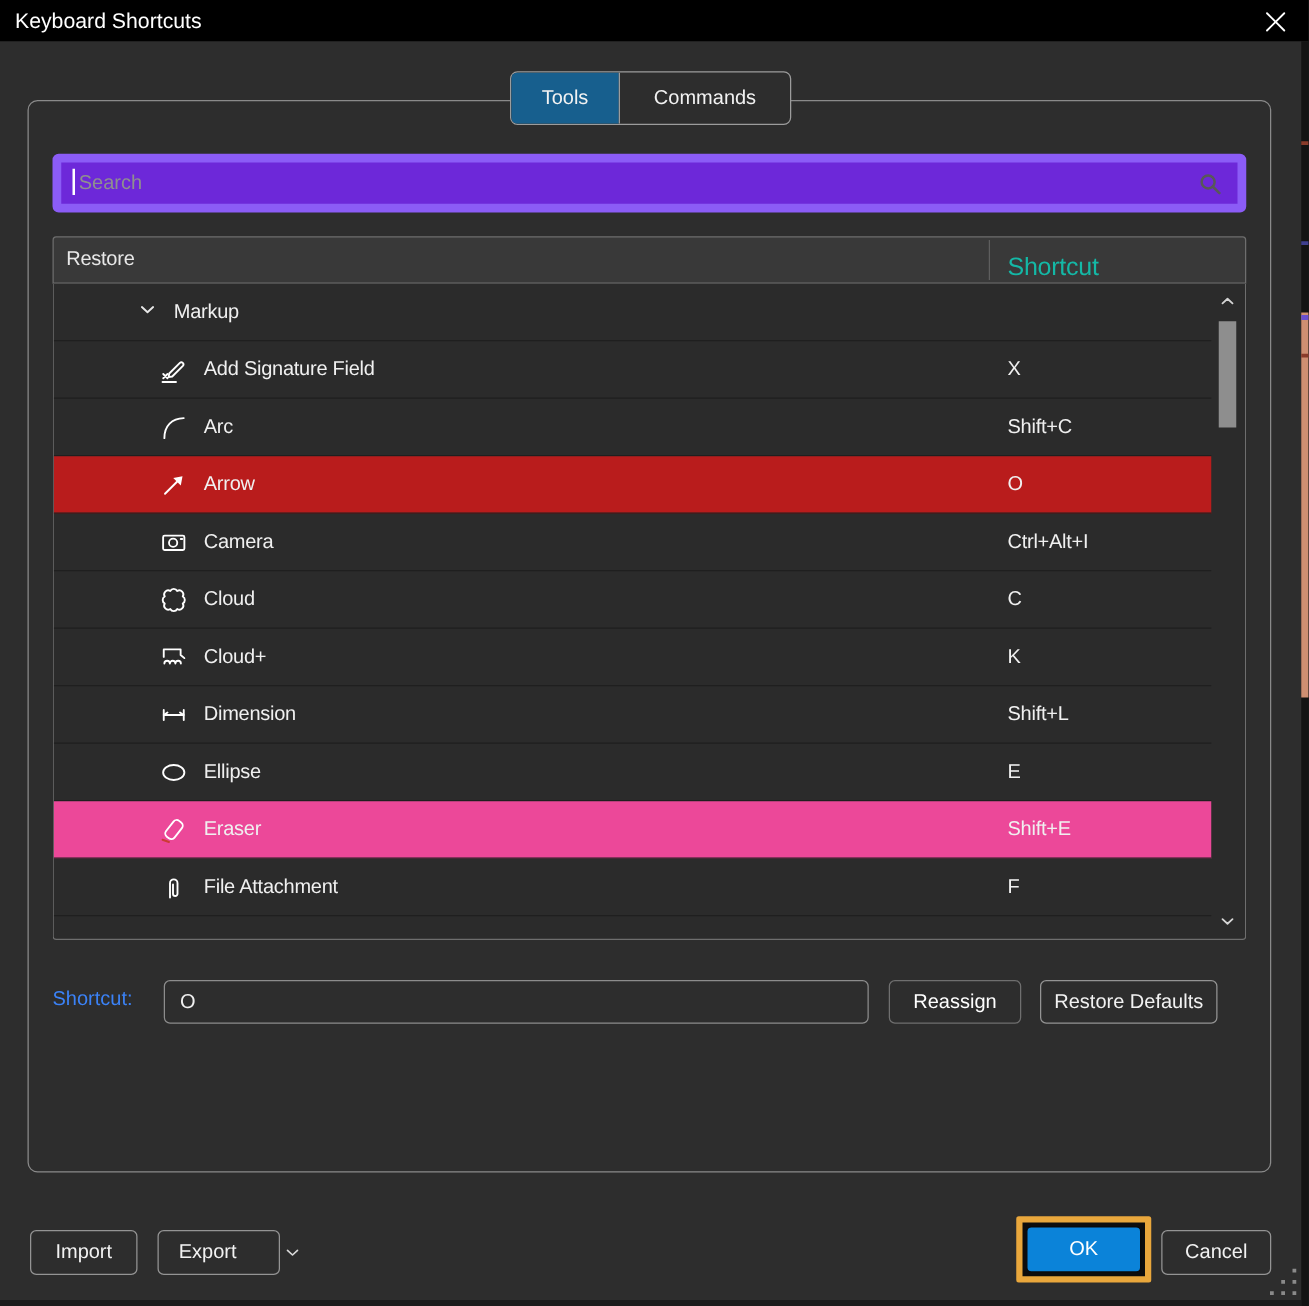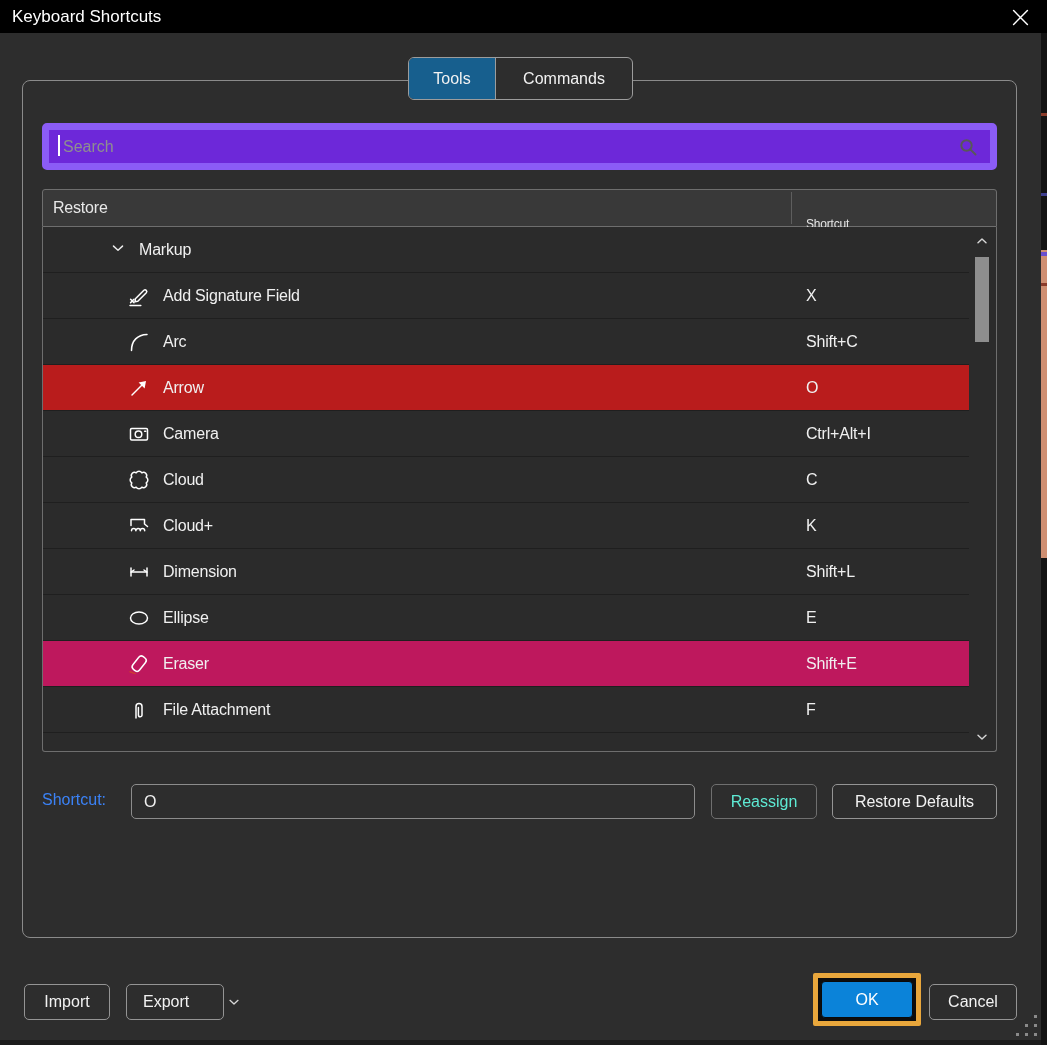--- a/index.html
+++ b/index.html
@@ -20,46 +20,46 @@
   .tab-commands{width:136px;border-left:1px solid #9c9c9c;}
   
   .search{position:absolute;left:42px;top:123px;width:955px;height:47px;border:7px solid #8b5cf6;border-radius:5px;box-sizing:border-box;background:#6d28d9;}
   .search input{position:absolute;left:12px;top:2px;width:880px;height:27px;background:transparent;border:none;outline:none;color:#e8e8e8;font-size:16px;font-family:inherit;}
   .search input::placeholder{color:#8f8f8f;opacity:1;}
   .caret{position:absolute;left:9px;top:5px;width:2px;height:21px;background:#fff;}
   .mag{position:absolute;right:10px;top:5px;color:#585858;}
   
   .thead{position:absolute;left:42px;top:189px;width:955px;height:38px;background:#393939;border:1px solid #6e6e6e;border-radius:3px 3px 0 0;box-sizing:border-box;}
   .th-function{position:absolute;left:10px;top:0;line-height:36px;font-size:16px;color:#e8e8e8;letter-spacing:-.2px;}
-  .th-shortcut{position:absolute;left:763px;top:16px;line-height:36px;font-size:12px;color:#e5e5e5;letter-spacing:-.2px;}
+  .th-shortcut{position:absolute;left:763px;top:6px;line-height:36px;font-size:20px;color:#14b8a6;letter-spacing:-.2px;}
   .col-div{position:absolute;left:748px;top:2px;bottom:2px;width:1px;background:#5e5e5e;}
   
   .list{position:absolute;left:42px;top:227px;width:955px;height:525px;background:#2b2b2b;border:1px solid #6e6e6e;border-top:none;border-radius:0 0 3px 3px;box-sizing:border-box;overflow:hidden;}
   .rows{position:absolute;left:0;top:0;width:926px;}
   .row{position:relative;height:45px;border-bottom:1px solid #1f1f1f;cursor:default;}
   .row-icon{position:absolute;left:84px;top:50%;transform:translateY(-50%);width:24px;height:24px;color:#fff;display:flex;align-items:center;justify-content:center;}
   .row-label{position:absolute;left:120px;top:0;line-height:45px;font-size:16px;color:#f0f0f0;letter-spacing:-.2px;white-space:nowrap;}
   .row-shortcut{position:absolute;left:763px;top:0;line-height:45px;font-size:16px;color:#f0f0f0;letter-spacing:-.2px;}
   .row.selected{background:#b91c1c;}
-  .row.hover{background:#be185d;}
+  .row.hover{background:#ec4899;}
   .group-row .chev{position:absolute;left:66px;top:50%;transform:translateY(-50%);color:#e8e8e8;}
   .group-row .row-label{left:96px;}
   
   .scrollbar{position:absolute;right:4px;top:2px;bottom:2px;width:20px;}
   .sb-up,.sb-down{position:absolute;left:0;width:20px;height:20px;display:flex;align-items:center;justify-content:center;color:#d4d4d4;cursor:pointer;}
   .sb-up{top:2px;}
   .sb-down{bottom:2px;}
   .sb-thumb{position:absolute;left:3px;top:28px;width:14px;height:85px;background:#8e8e8e;cursor:pointer;}
   
   .ed-label{position:absolute;left:42px;top:791px;font-size:16px;color:#3b82f6;}
   .ed-input{position:absolute;left:131px;top:784px;width:564px;height:35px;background:transparent;border:1px solid #8c8c8c;border-radius:5px;box-sizing:border-box;color:#f0f0f0;font-size:16px;font-family:inherit;padding:0 0 0 12px;outline:none;}
   
   .btn{background:transparent;border:1px solid #949494;border-radius:5px;color:#f2f2f2;font-size:16px;font-family:inherit;cursor:pointer;box-sizing:border-box;}
-  .btn-reassign{position:absolute;left:711px;top:784px;width:106px;height:35px;color:#5eead4;border-color:#6f6f6f;}
-  .btn-restore{position:absolute;left:832px;top:784px;width:165px;height:35px;}
+  .btn-reassign{position:absolute;left:711px;top:784px;width:106px;height:35px;color:#ffffff;border-color:#6f6f6f;}
+  .btn-restore{position:absolute;left:832px;top:784px;width:142px;height:35px;}
   .btn-import{position:absolute;left:24px;top:984px;width:86px;height:36px;}
   .btn-export{position:absolute;left:126px;top:984px;width:98px;height:36px;display:flex;align-items:center;justify-content:space-between;padding:0 12px 0 16px;gap:37px;}
   .btn-export .exp-chev{color:#d8d8d8;display:flex;}
   .ok-wrap{position:absolute;left:813px;top:973px;border:5px solid #e9a73c;background:#0d0d0d;padding:3px;border-radius:2px;}
   .btn-ok{display:block;width:92px;height:37px;background:#0b83d9;border:1px solid #0a0a0a;border-radius:4px;color:#fff;font-size:16px;font-family:inherit;cursor:pointer;}
   .btn-cancel{position:absolute;left:929px;top:984px;width:88px;height:36px;}
   
   .grip{position:absolute;left:1014px;top:1013px;width:26px;height:26px;cursor:nwse-resize;}
   .grip i{position:absolute;left:0;top:0;width:3px;height:3px;background:#8a8a8a;border-radius:0;
     box-shadow:18px 0 #8a8a8a,9px 9px #8a8a8a,18px 9px #8a8a8a,0 18px #8a8a8a,9px 18px #8a8a8a,18px 18px #8a8a8a;}

